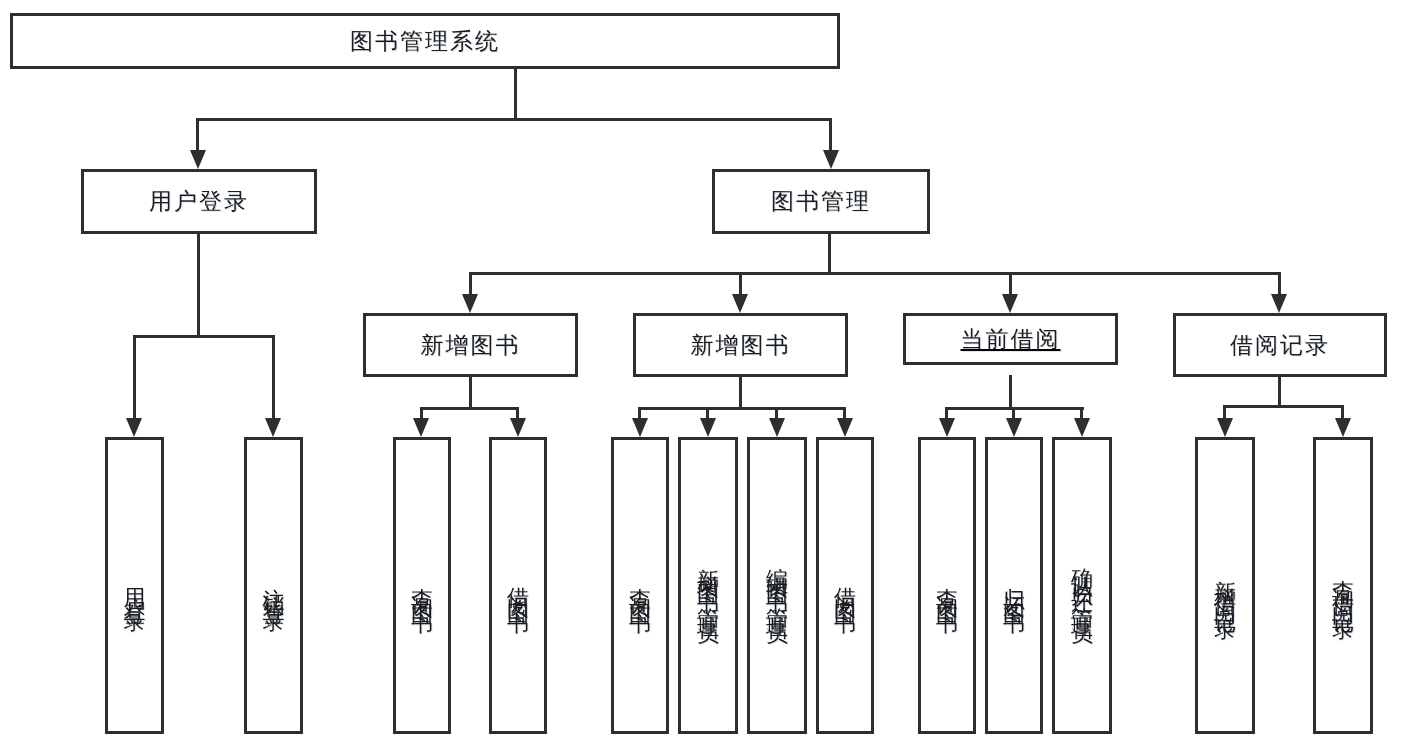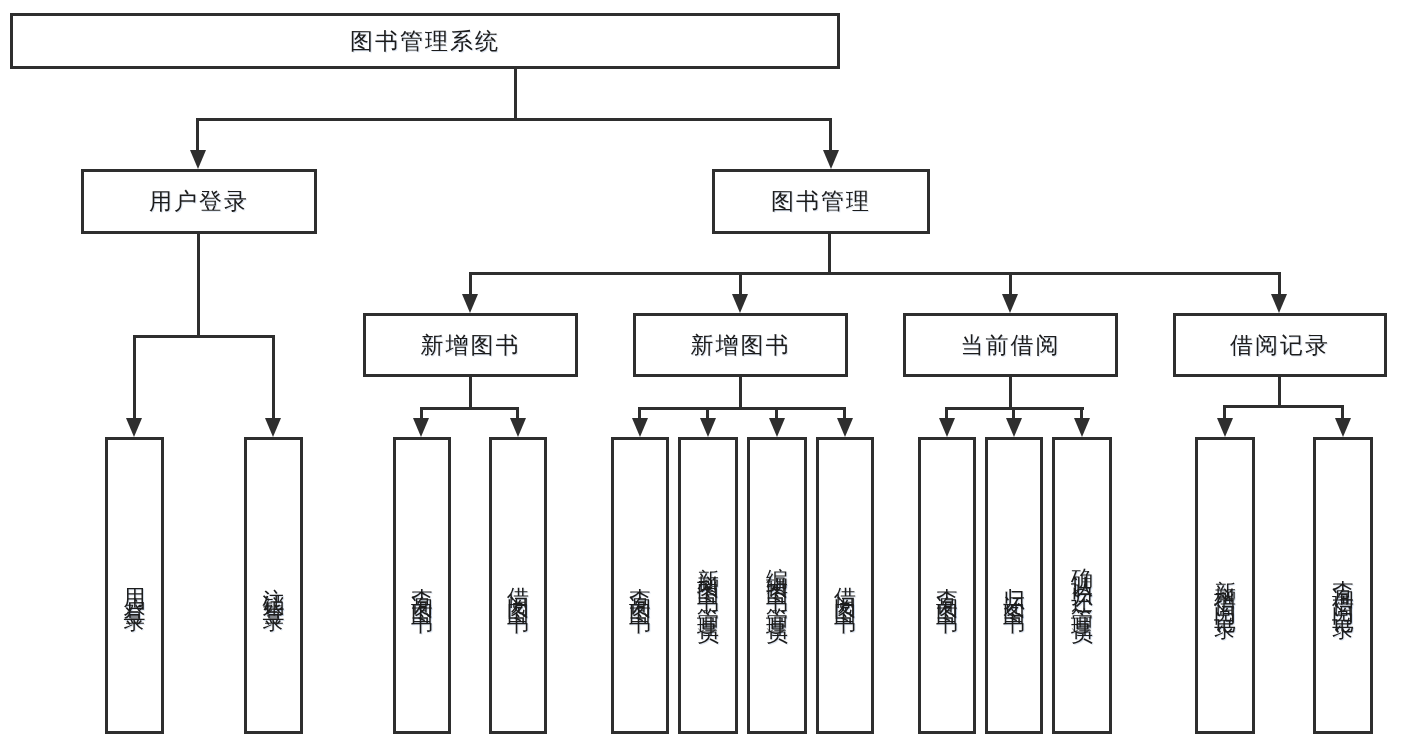--- a/index.html
+++ b/index.html
@@ -79,21 +79,21 @@
   <div class="ah" style="left:732px;top:294px;"></div>
   <div class="ah" style="left:1002px;top:294px;"></div>
   <div class="ah" style="left:1271px;top:294px;"></div>
 
   <div class="node" style="left:363px;top:313px;width:215px;height:64px;">
     <span class="lbl">新增图书</span>
   </div>
   <div class="node" style="left:633px;top:313px;width:215px;height:64px;">
     <span class="lbl">新增图书</span>
   </div>
-  <div class="node" style="left:903px;top:313px;width:215px;height:64px;">
+  <div class="node" style="left:903px;top:313px;width:215px;height:52px;text-decoration:underline;">
     <span class="lbl">当前借阅</span>
   </div>
   <div class="node" style="left:1173px;top:313px;width:214px;height:64px;">
     <span class="lbl">借阅记录</span>
   </div>
 
   <div class="ln" style="left:469px;top:375px;width:3px;height:34px;"></div>
   <div class="ln" style="left:420px;top:407px;width:99px;height:3px;"></div>
   <div class="ln" style="left:420px;top:407px;width:3px;height:13px;"></div>
   <div class="ln" style="left:516px;top:407px;width:3px;height:13px;"></div>

